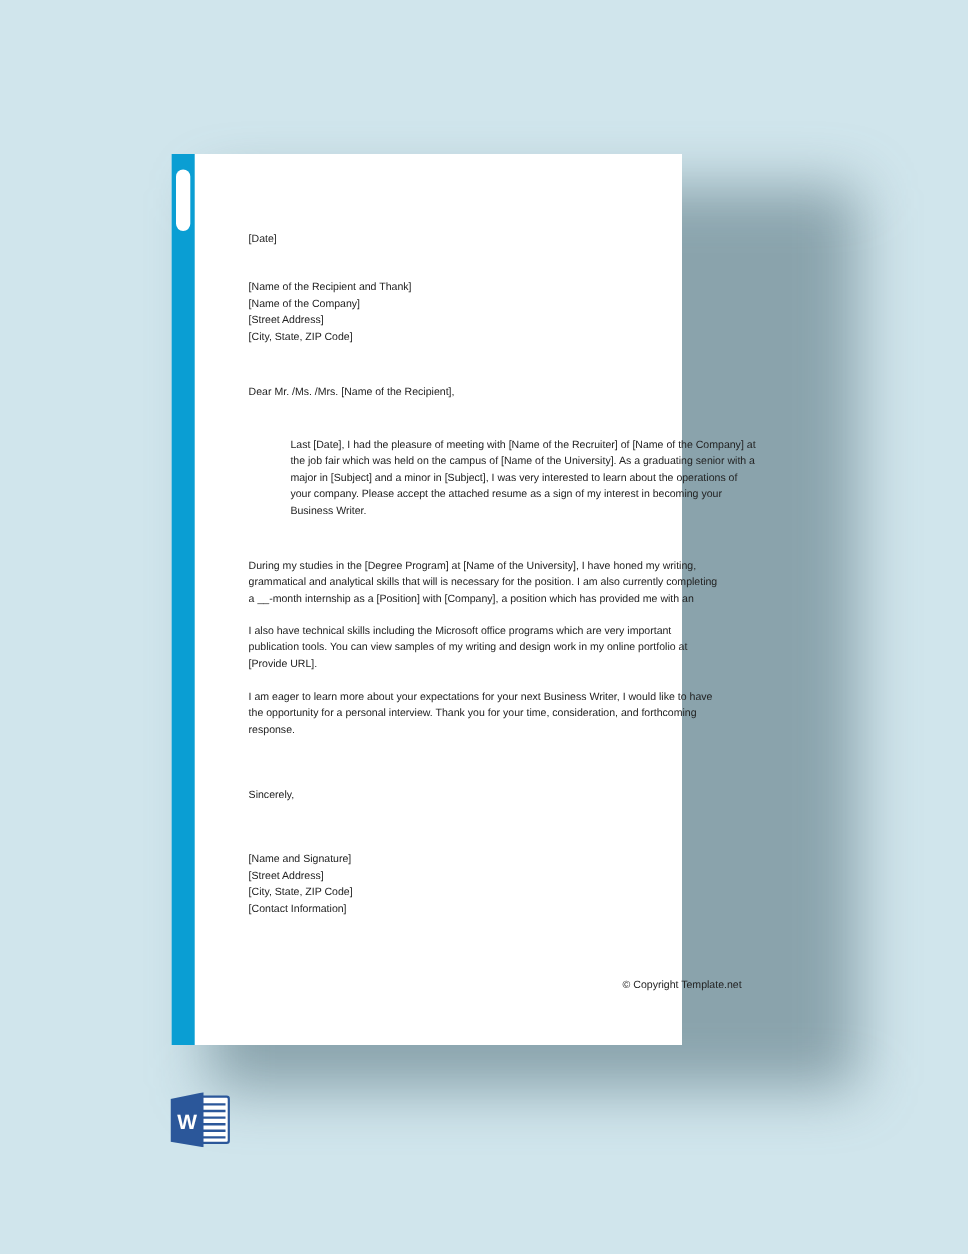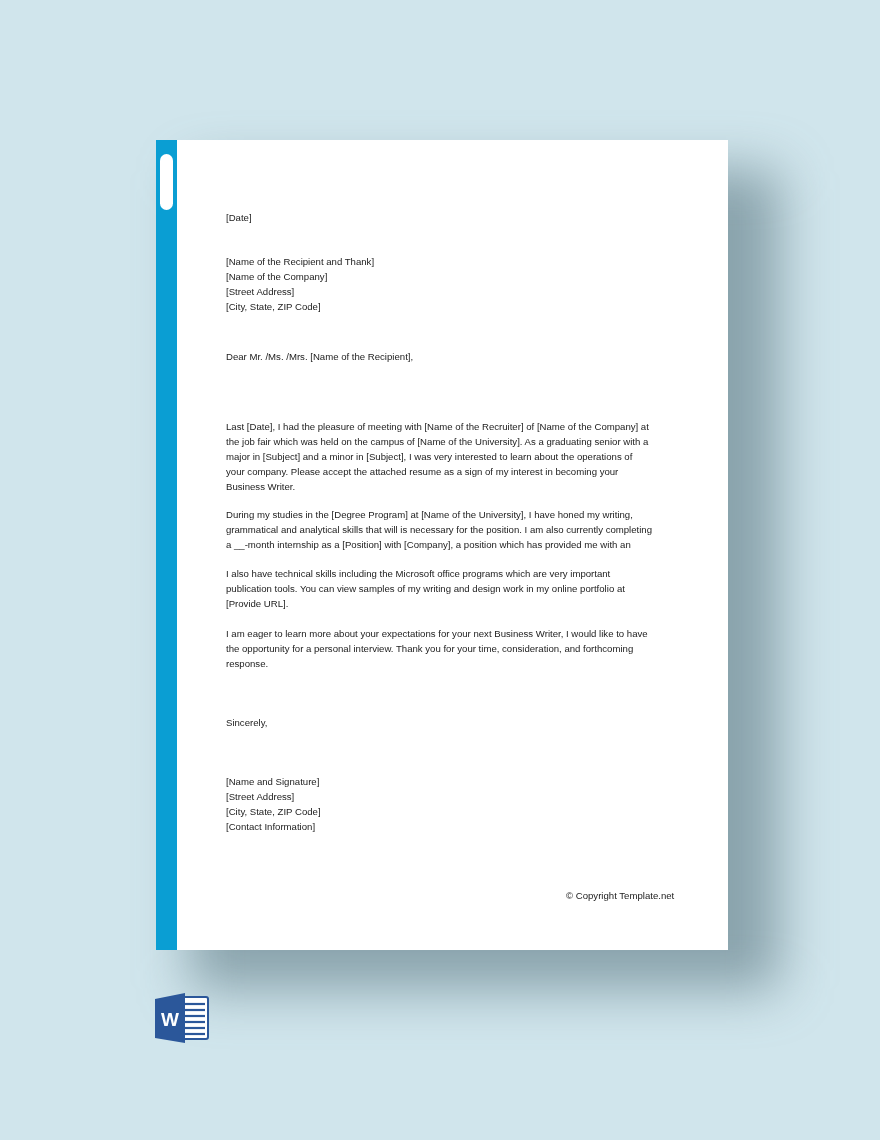--- a/index.html
+++ b/index.html
@@ -14,21 +14,21 @@
     position: absolute;
     left: 190px; top: 170px;
     width: 590px; height: 820px;
     background: rgba(80,110,120,0.55);
     filter: blur(26px);
     border-radius: 10px;
   }
   .page {
     position: absolute;
     left: 156px; top: 140px;
-    width: 572px; height: 810px;
+    width: 464px; height: 810px;
     background: #ffffff;
   }
   .side-bar {
     position: absolute;
     left: 0; top: 0;
     width: 21px; height: 810px;
     background: #0a9ed3;
   }
   .binder-tab {
     position: absolute;
@@ -80,21 +80,21 @@
       <span class="line">[Name of the Recipient and Thank]</span>
       <span class="line">[Name of the Company]</span>
       <span class="line">[Street Address]</span>
       <span class="line">[City, State, ZIP Code]</span>
     </div>
 
     <div class="block" style="top:209px;">
       <span class="line">Dear Mr. /Ms. /Mrs. [Name of the Recipient],</span>
     </div>
 
-    <div class="block" style="top:279px;">
+    <div class="block" style="top:257px;margin-left:38px;">
       <span class="line">Last [Date], I had the pleasure of meeting with [Name of the Recruiter] of [Name of the Company] at</span>
       <span class="line">the job fair which was held on the campus of [Name of the University]. As a graduating senior with a</span>
       <span class="line">major in [Subject] and a minor in [Subject], I was very interested to learn about the operations of</span>
       <span class="line">your company. Please accept the attached resume as a sign of my interest in becoming your</span>
       <span class="line">Business Writer.</span>
     </div>
 
     <div class="block" style="top:367px;">
       <span class="line">During my studies in the [Degree Program] at [Name of the University], I have honed my writing,</span>
       <span class="line">grammatical and analytical skills that will is necessary for the position. I am also currently completing</span>

